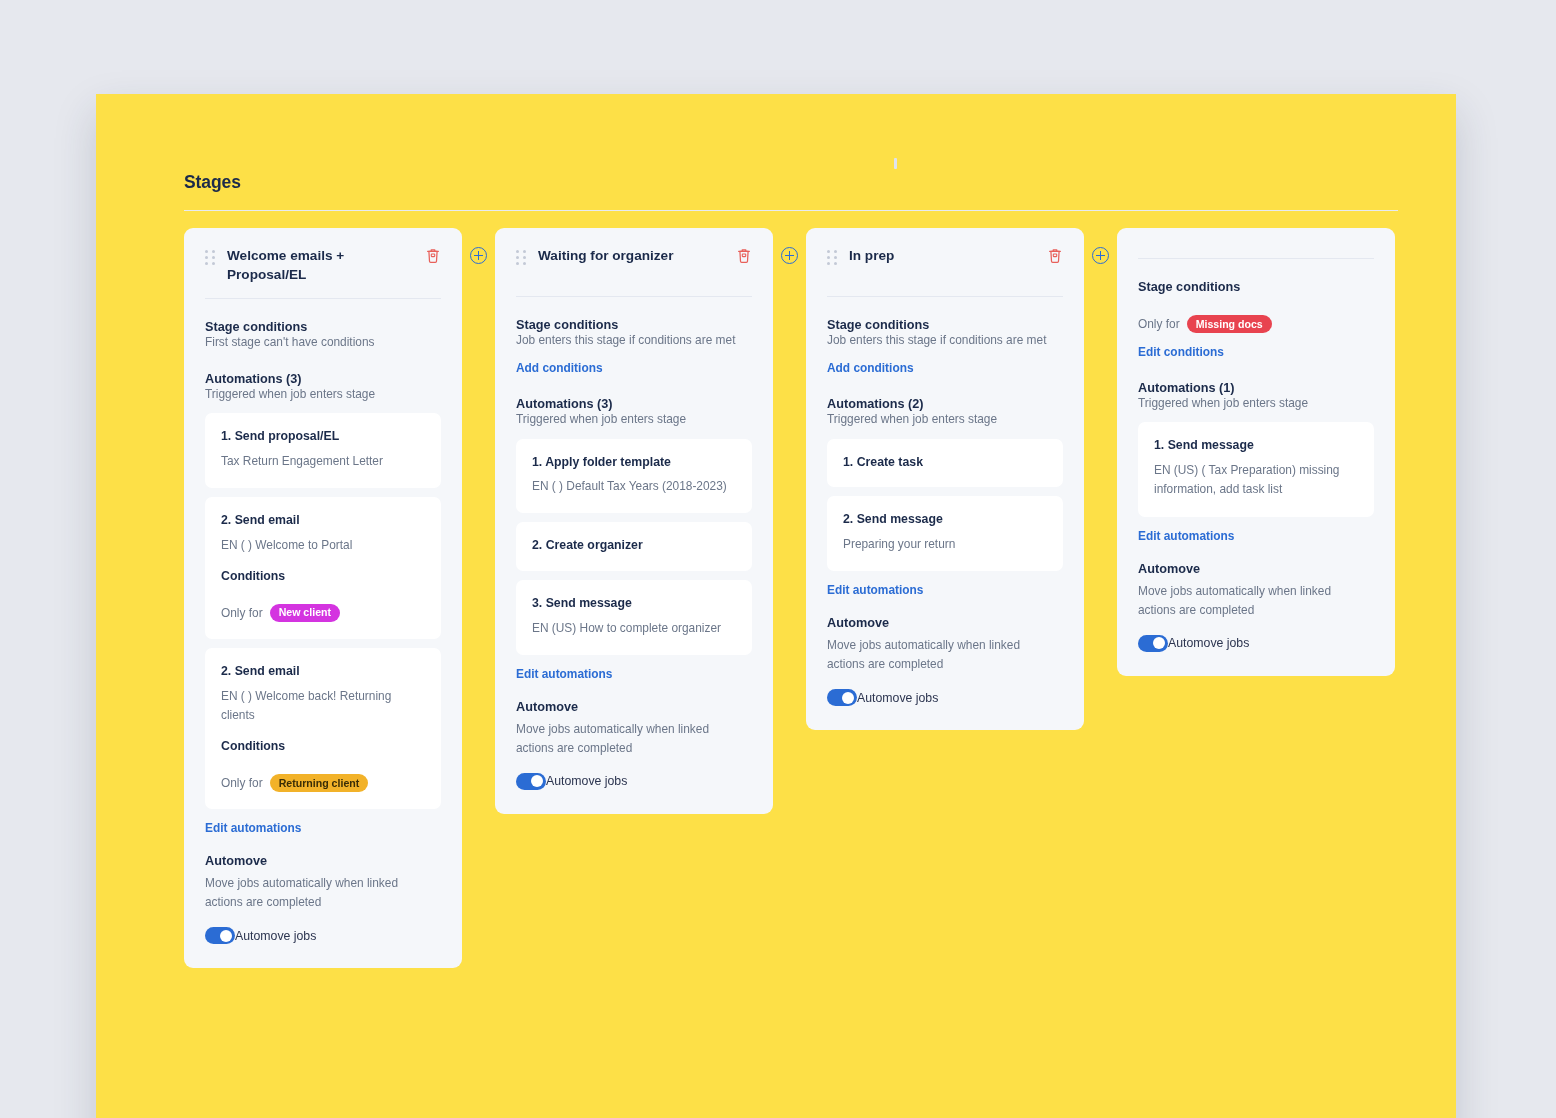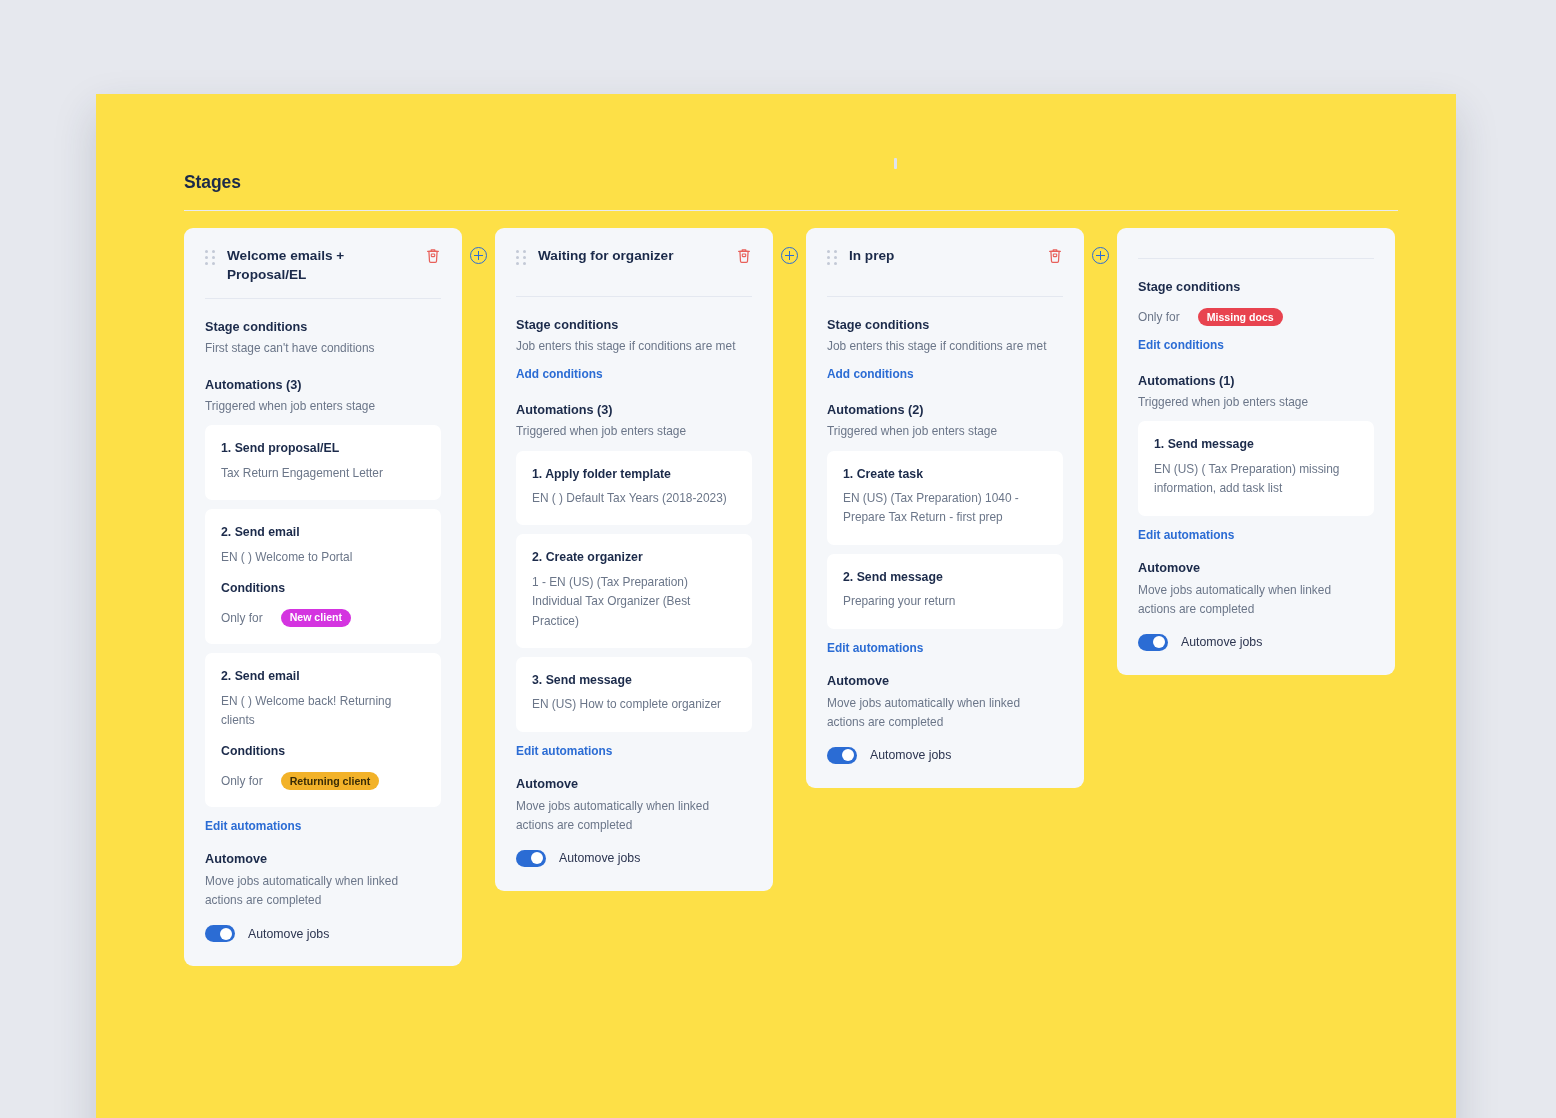--- a/index.html
+++ b/index.html
@@ -142,38 +142,37 @@
 
   .section-title {
     font-size: 12.7px;
     font-weight: bold;
     color: #1b2a4a;
     margin-top: 21px;
   }
   .section-sub {
     font-size: 11.9px;
     color: #6b7689;
-    margin-top: 6px;
     line-height: 1.45;
   }
   .link {
     font-size: 11.9px;
     color: #2b6cd4;
     font-weight: bold;
     margin-top: 12px;
     cursor: pointer;
     display: inline-block;
   }
   .cond-line {
     font-size: 11.9px;
     color: #6b7689;
-    margin-top: 14px;
+    margin-top: 21px;
     display: flex;
     align-items: center;
-    gap: 18px;
+    gap: 7px;
     line-height: 1.4;
   }
 
   .badge {
     display: inline-block;
     border-radius: 999px;
     padding: 2.5px 9px 3.5px 9px;
     font-size: 10.6px;
     font-weight: bold;
     line-height: 1.15;
@@ -218,21 +217,20 @@
   .automove-sub {
     font-size: 11.9px;
     color: #6b7689;
     margin-top: 6px;
     line-height: 1.6;
     max-width: 212px;
   }
   .toggle-row {
     display: flex;
     align-items: center;
-    gap: 13px;
     margin-top: 15px;
   }
   .toggle {
     width: 30px; height: 17px;
     border-radius: 999px;
     background: #2b6cd4;
     position: relative;
     cursor: pointer;
     flex: 0 0 auto;
   }
@@ -326,21 +324,20 @@
                   <path d="M3.9 4.3h8.2l-.6 10a1.1 1.1 0 01-1.1 1H5.6a1.1 1.1 0 01-1.1-1l-.6-10z" stroke="#e8605a" stroke-width="1.25" stroke-linejoin="round"></path>
                   <rect x="6.3" y="7.0" width="3.4" height="2.6" rx="0.5" stroke="#e8605a" stroke-width="1.1"></rect>
                 </svg></div>
             </div><div class="col-rule"></div><div class="section-title">Stage conditions</div><div class="section-sub">Job enters this stage if conditions are met</div><div class="link">Add conditions</div><div class="section-title">Automations (3)</div><div class="section-sub">Triggered when job enters stage</div><div class="auto-list">
               <div class="auto-card">
                 <div class="auto-name">1. Apply folder template</div>
                 <div class="auto-detail">EN ( ) Default Tax Years (2018-2023)</div>
               </div>
               <div class="auto-card">
                 <div class="auto-name">2. Create organizer</div>
-                <div class="auto-detail">1 - EN (US) (Tax Preparation) Individual Tax Organizer (Best Practice)</div>
               </div>
               <div class="auto-card">
                 <div class="auto-name">3. Send message</div>
                 <div class="auto-detail">EN (US) How to complete organizer</div>
               </div>
             </div><div class="link">Edit automations</div><div class="automove-title">Automove</div><div class="automove-sub">Move jobs automatically when linked actions are completed</div><div class="toggle-row">
               <div class="toggle">
                 <span></span>
               </div>
               <span class="toggle-label">Automove jobs</span>
@@ -362,21 +359,20 @@
               <div class="col-title">In prep</div>
               <div class="trash-btn" title="Delete stage"><svg width="16" height="17" viewBox="0 0 16 17" fill="none" aria-hidden="true">
                   <path d="M2.6 4.3h10.8" stroke="#e8605a" stroke-width="1.25" stroke-linecap="round"></path>
                   <path d="M6.2 4.3V2.9h3.6v1.4" stroke="#e8605a" stroke-width="1.25" stroke-linecap="round" stroke-linejoin="round"></path>
                   <path d="M3.9 4.3h8.2l-.6 10a1.1 1.1 0 01-1.1 1H5.6a1.1 1.1 0 01-1.1-1l-.6-10z" stroke="#e8605a" stroke-width="1.25" stroke-linejoin="round"></path>
                   <rect x="6.3" y="7.0" width="3.4" height="2.6" rx="0.5" stroke="#e8605a" stroke-width="1.1"></rect>
                 </svg></div>
             </div><div class="col-rule"></div><div class="section-title">Stage conditions</div><div class="section-sub">Job enters this stage if conditions are met</div><div class="link">Add conditions</div><div class="section-title">Automations (2)</div><div class="section-sub">Triggered when job enters stage</div><div class="auto-list">
               <div class="auto-card">
                 <div class="auto-name">1. Create task</div>
-                <div class="auto-detail">EN (US) (Tax Preparation) 1040 - Prepare Tax Return - first prep</div>
               </div>
               <div class="auto-card">
                 <div class="auto-name">2. Send message</div>
                 <div class="auto-detail">Preparing your return</div>
               </div>
             </div><div class="link">Edit automations</div><div class="automove-title">Automove</div><div class="automove-sub">Move jobs automatically when linked actions are completed</div><div class="toggle-row">
               <div class="toggle">
                 <span></span>
               </div>
               <span class="toggle-label">Automove jobs</span>

